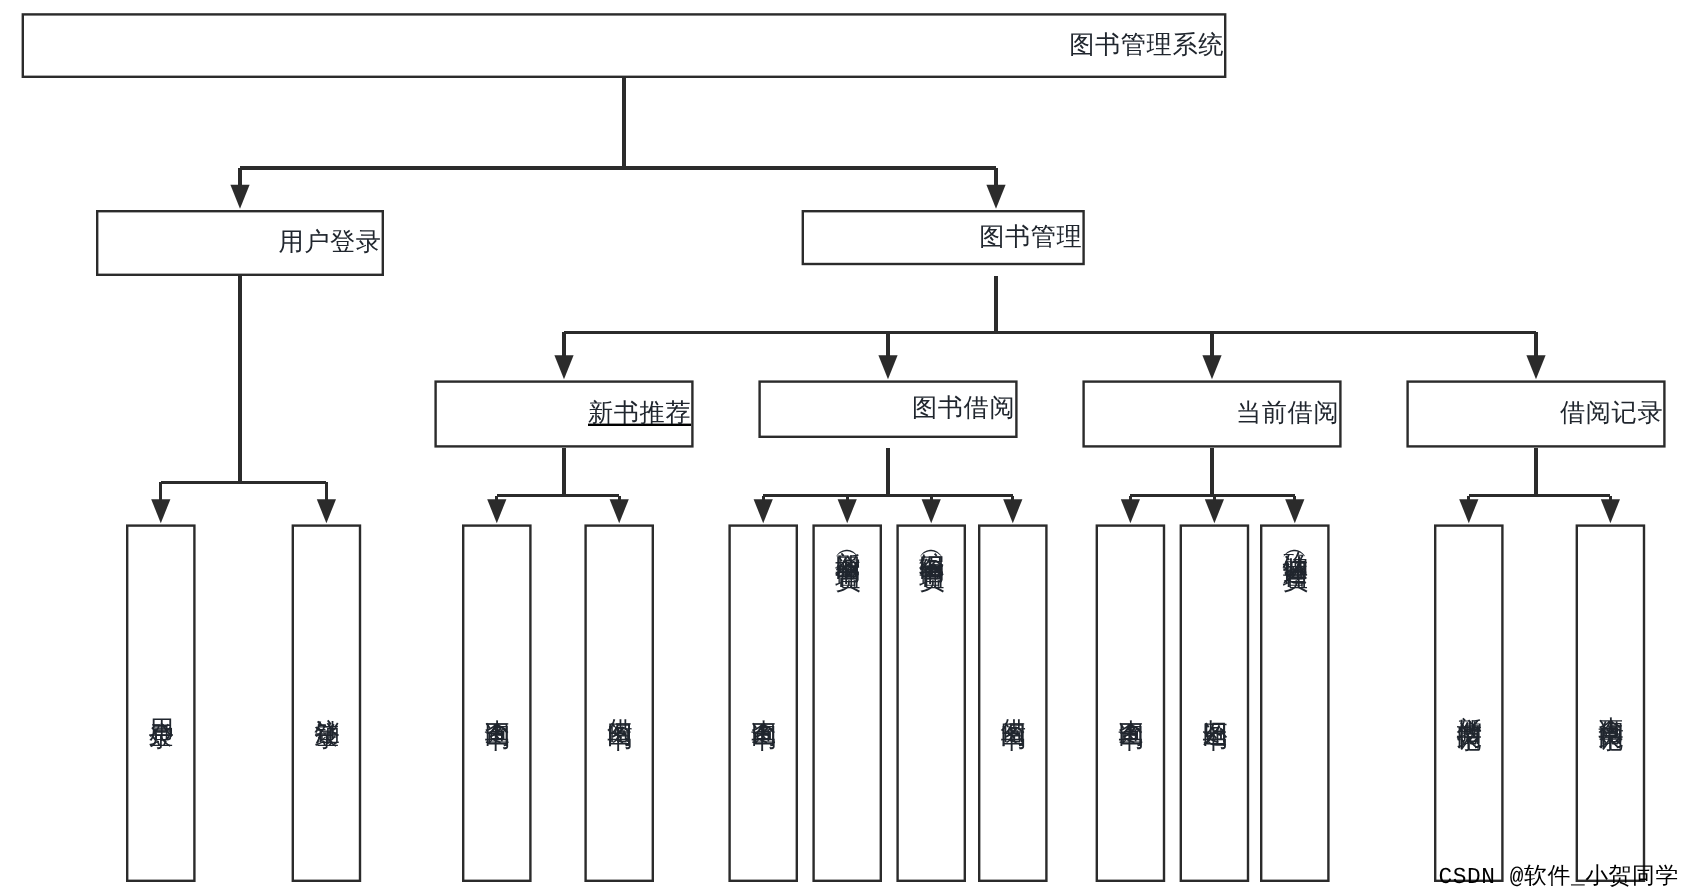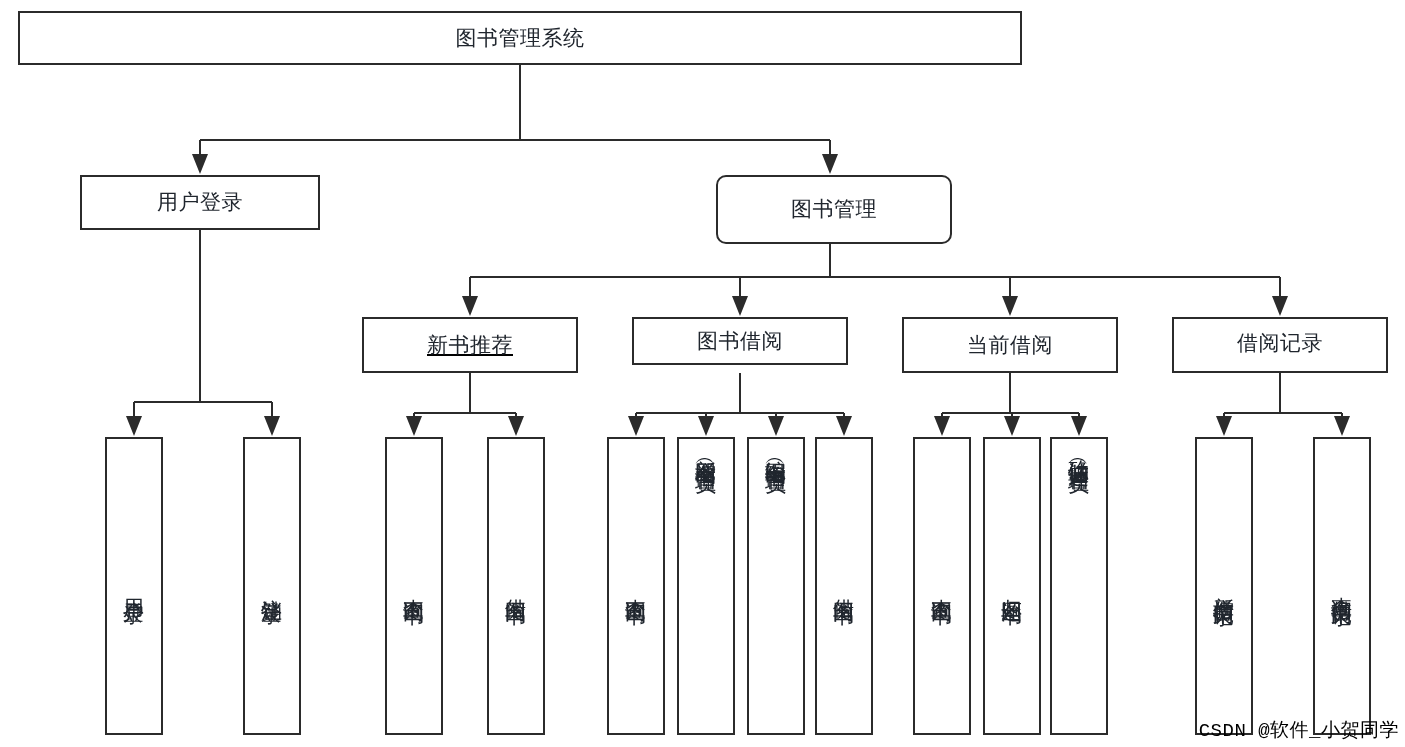--- a/index.html
+++ b/index.html
@@ -27,21 +27,21 @@
     height: 747px;
   }
   
   .node-box {
     position: absolute;
     box-sizing: border-box;
     background: #ffffff;
     border: 2.5px solid #2b2b2b;
     display: flex;
     align-items: center;
-    justify-content: center;
+    justify-content: flex-end;
     overflow: hidden;
   }
   .node-label {
     color: #20262e;
     font-size: 21px;
     line-height: 1.18;
     letter-spacing: 0.5px;
     white-space: nowrap;
     text-align: center;
   }
@@ -140,34 +140,34 @@
       <polygon points="1334,416 1350,416 1342,436" fill="#2b2b2b"></polygon>
     </svg>
 
   <div class="node-box" id="node-root" style="left: 18px; top: 11px; width: 1004px; height: 54px;">
     <span class="node-label">图书管理系统</span>
   </div>
 
   <div class="node-box" id="node-l2-0" style="left: 80px; top: 175px; width: 240px; height: 55px;">
     <span class="node-label">用户登录</span>
   </div>
-  <div class="node-box" id="node-l2-1" style="left: 716px; top: 175px; width: 236px; height: 69px; border-radius: 10px;">
+  <div class="node-box" id="node-l2-1" style="left: 668px; top: 175px; width: 236px; height: 46px;">
     <span class="node-label">图书管理</span>
   </div>
 
   <div class="node-box" id="node-l3-0" style="left: 362px; top: 317px; width: 216px; height: 56px; text-decoration: underline;">
     <span class="node-label">新书推荐</span>
   </div>
   <div class="node-box" id="node-l3-1" style="left: 632px; top: 317px; width: 216px; height: 48px;">
     <span class="node-label">图书借阅</span>
   </div>
   <div class="node-box" id="node-l3-2" style="left: 902px; top: 317px; width: 216px; height: 56px;">
     <span class="node-label">当前借阅</span>
   </div>
-  <div class="node-box" id="node-l3-3" style="left: 1172px; top: 317px; width: 216px; height: 56px; font-family: Liberation Mono, monospace;">
+  <div class="node-box" id="node-l3-3" style="left: 1172px; top: 317px; width: 216px; height: 56px;">
     <span class="node-label">借阅记录</span>
   </div>
 
   <div class="node-box leaf" id="node-leaf-0" style="left: 105px; top: 437px; width: 58px; height: 298px;">
     <div class="leaf-inner">
       <span class="node-label">用户登录</span>
     </div>
   </div>
   <div class="node-box leaf" id="node-leaf-1" style="left: 243px; top: 437px; width: 58px; height: 298px;">
     <div class="leaf-inner">

